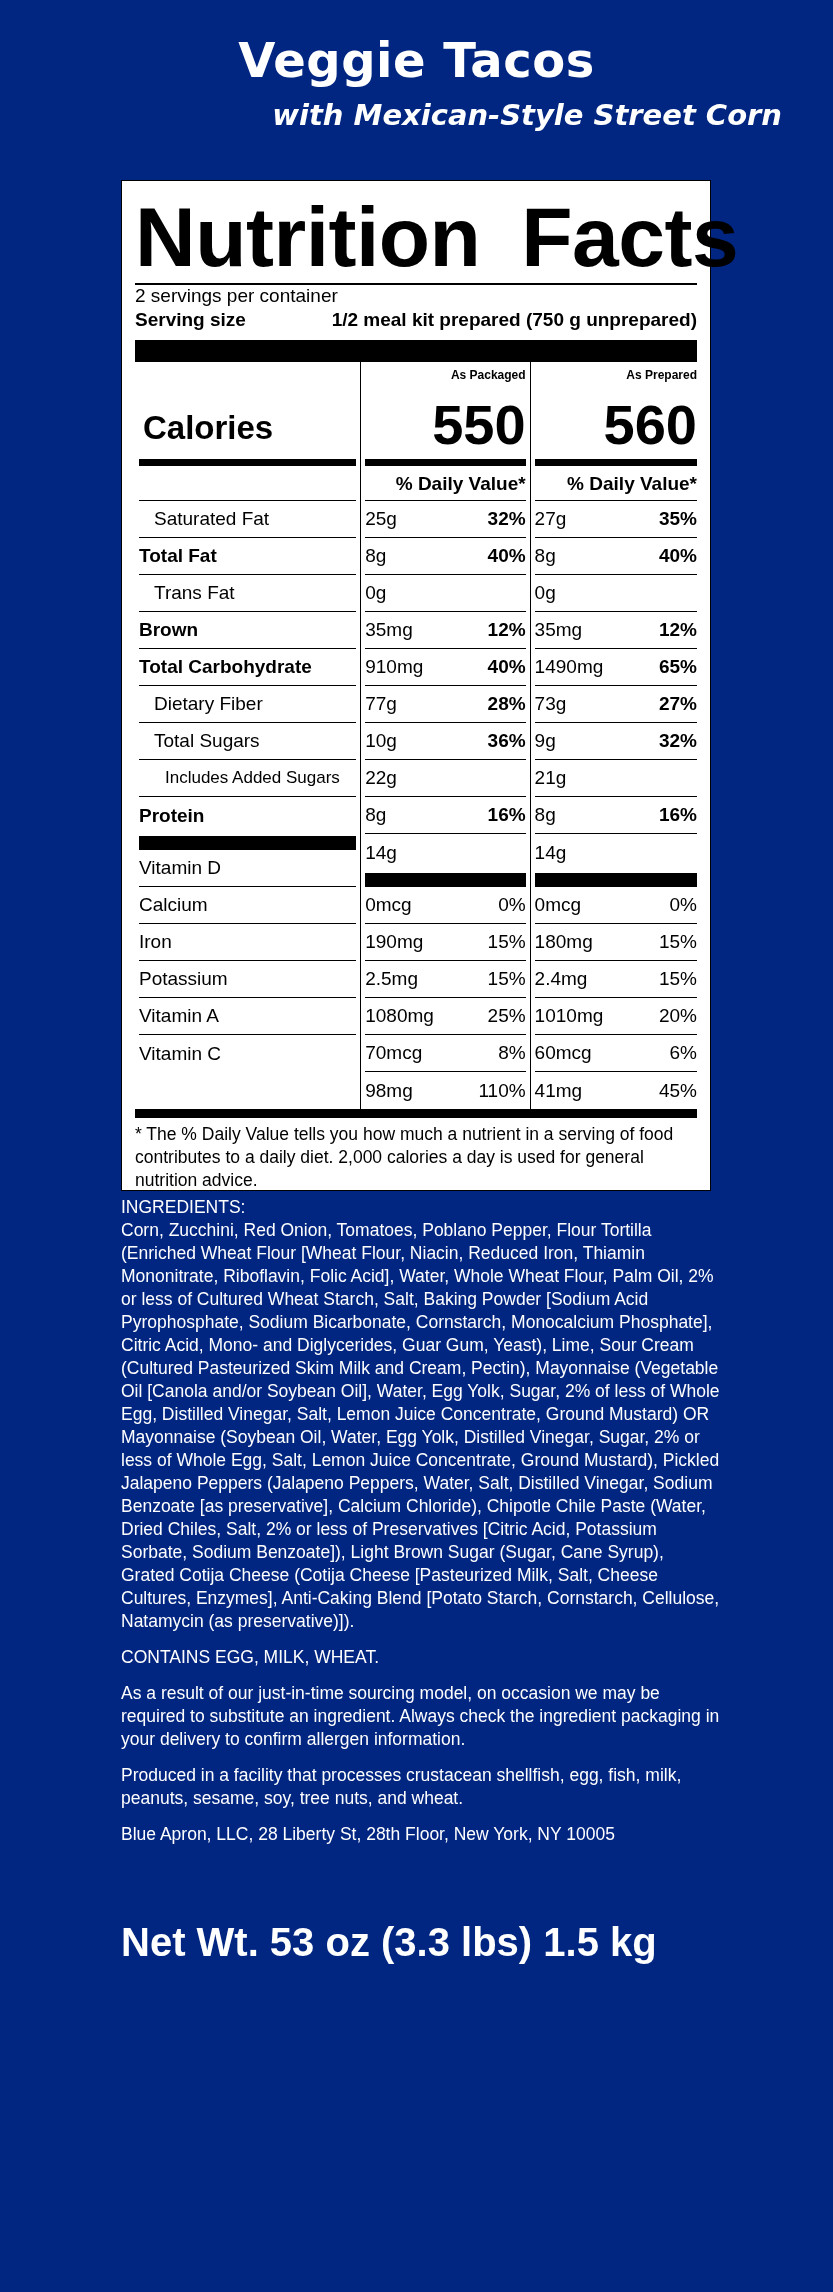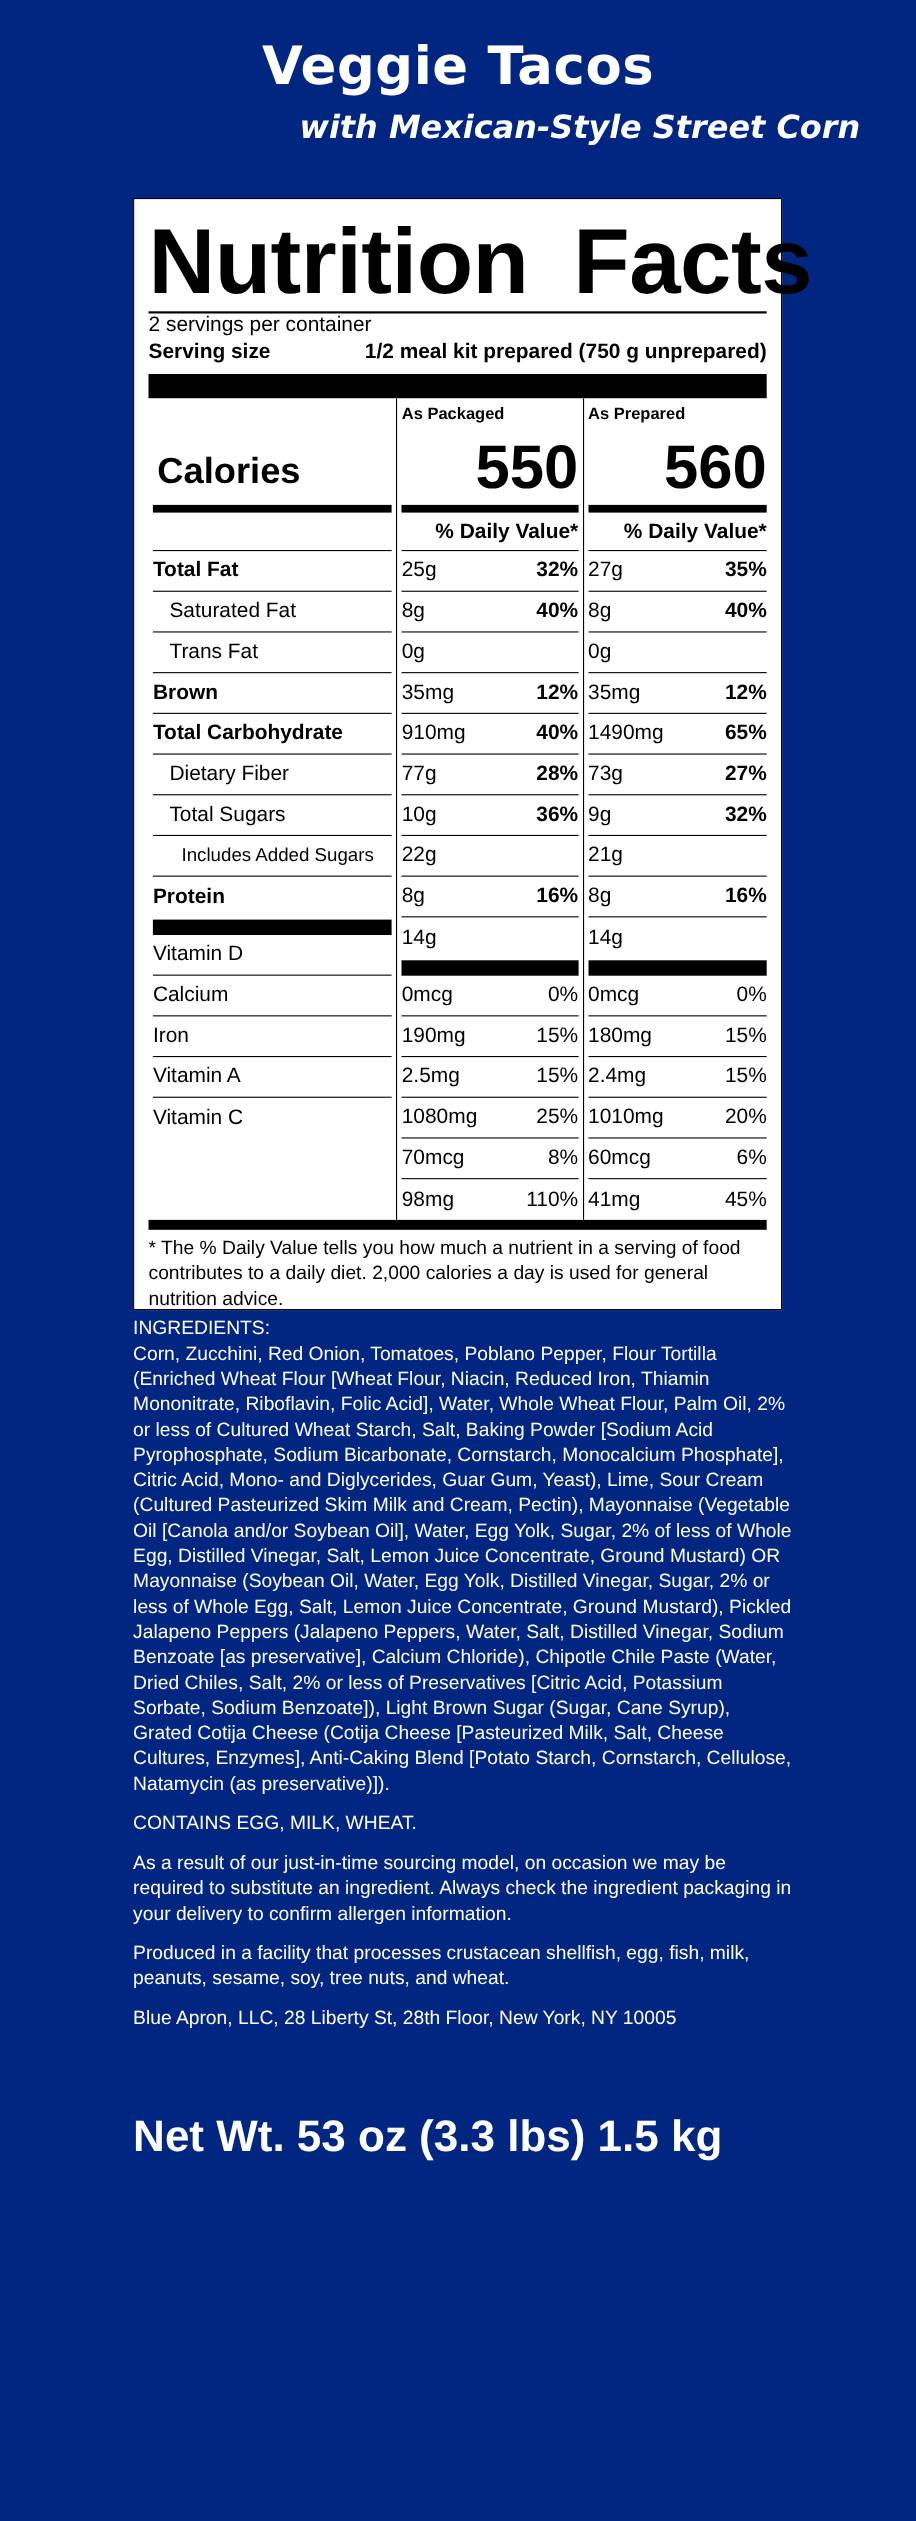--- a/index.html
+++ b/index.html
@@ -46,21 +46,21 @@
   .serving-size { font-size: 19px; font-weight: bold; display: flex; justify-content: space-between; margin-top: 2px; }
   .rule-thick { height: 22px; background: #000; margin-top: 9px; }
 
   .grid { position: relative; display: flex; }
   .col { box-sizing: border-box; }
   .col-label { width: 226px; padding: 0 4px; }
   .col-a { width: 170px; border-left: 1px solid #000; padding: 0 4px; }
   .col-b { width: 168px; border-left: 1px solid #000; padding: 0 0 0 4px; }
 
   .hdr-cell { height: 97px; position: relative; }
-  .as-label { font-size: 15px; font-weight: bold; padding-top: 6px; }
+  .as-label { font-size: 12px; font-weight: bold; text-align: right; padding-top: 6px; }
   .cal-num { font-size: 56px; font-weight: bold; text-align: right; position: absolute; right: 0; bottom: 6px; line-height: 1; }
   .cal-label { font-size: 33px; font-weight: bold; position: absolute; left: 4px; bottom: 12px; }
   .bar-med { height: 7px; background: #000; }
   .dv-hdr { height: 35px; font-size: 19px; font-weight: bold; text-align: right; line-height: 35px; border-bottom: 1px solid #000; box-sizing: border-box; }
   .row { height: 37px; border-bottom: 1px solid #000; box-sizing: border-box; display: flex; align-items: center; font-size: 19px; }
   .row.last { border-bottom: none; }
   .row .amt { flex: 1; }
   .row .pct { text-align: right; }
   .bold { font-weight: bold; }
   .indent1 { padding-left: 15px; }
@@ -96,33 +96,34 @@
   <div class="rule-thick"></div>
 
   <div class="grid">
 
     <div class="col col-label">
       <div class="hdr-cell">
           <span class="cal-label">Calories</span>
         </div>
       <div class="bar-med"></div>
       <div class="dv-hdr"></div>
+      <div class="row indent1">Saturated Fat</div>
       <div class="row bold">Total Fat</div>
-      <div class="row indent1">Saturated Fat</div>
       <div class="row indent1">Trans Fat</div>
       <div class="row bold">Brown</div>
       <div class="row bold">Total Carbohydrate</div>
       <div class="row indent1">Dietary Fiber</div>
       <div class="row indent1">Total Sugars</div>
       <div class="row indent2">Includes Added Sugars</div>
       <div class="row bold last">Protein</div>
       <div class="bar-vit"></div>
       <div class="row">Vitamin D</div>
       <div class="row">Calcium</div>
       <div class="row">Iron</div>
+      <div class="row">Potassium</div>
       <div class="row">Vitamin A</div>
       <div class="row last">Vitamin C</div>
     </div>
 
     <div class="col col-a">
       <div class="hdr-cell">
         <div class="as-label">As Packaged</div>
         <div class="cal-num">550</div>
       </div>
       <div class="bar-med"></div>

